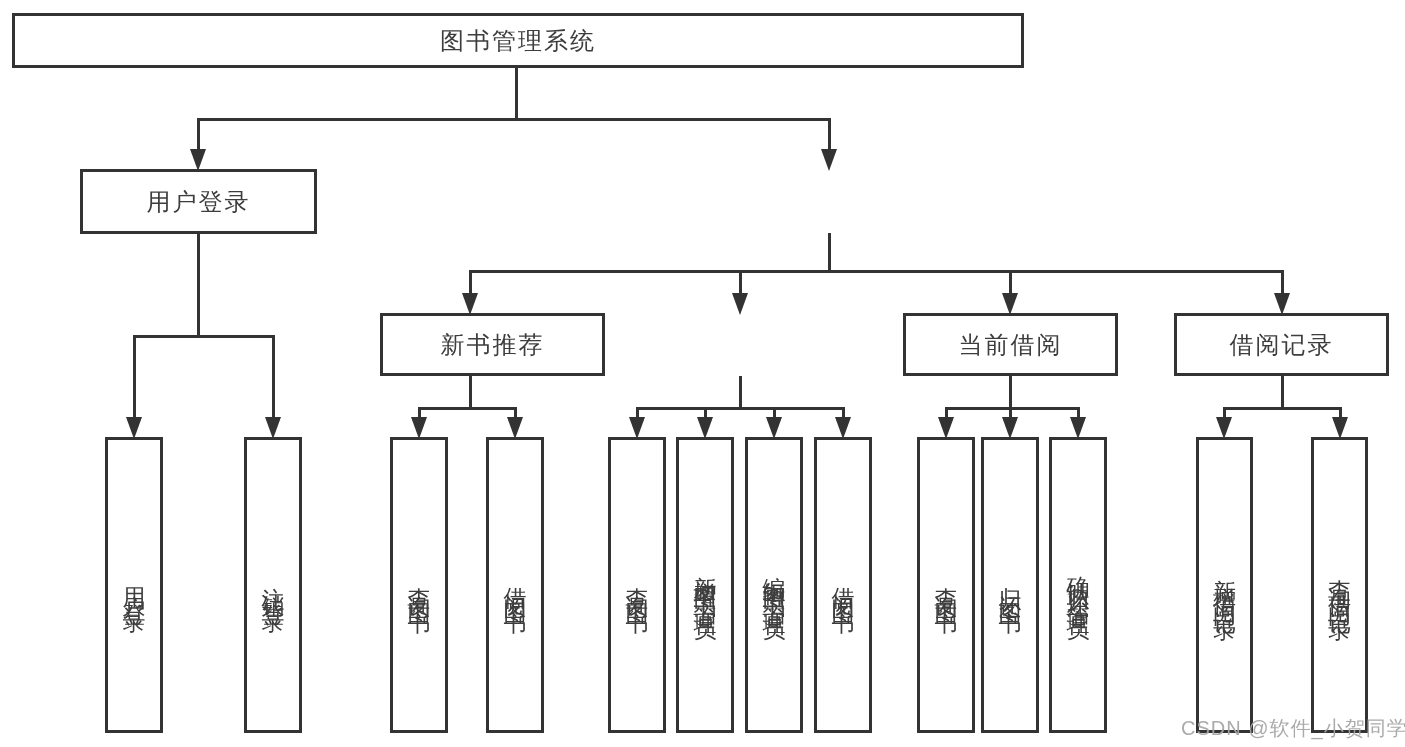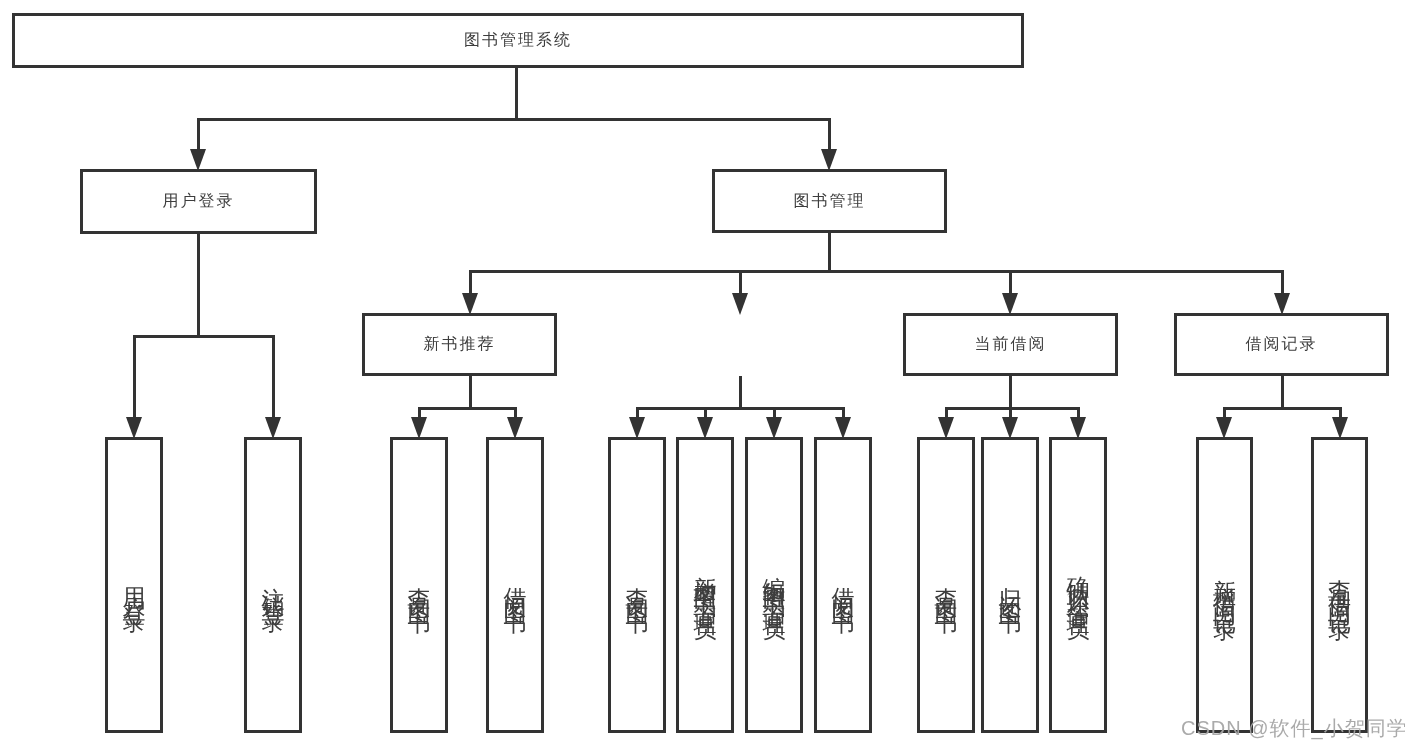--- a/index.html
+++ b/index.html
@@ -13,21 +13,21 @@
   }
   
   .box{
     position:absolute;
     box-sizing:border-box;
     border:3px solid #333333;
     background:#ffffff;
     display:flex;align-items:center;justify-content:center;
   }
   .hlabel{
-    font-size:16px;
+    font-size:24px;
     letter-spacing:2px;
     color:#3d3d3d;
     white-space:nowrap;
   }
   .vlabel{
     writing-mode:vertical-lr;
     text-orientation:mixed;
     font-size:23px;
     letter-spacing:8px;
     color:#3d3d3d;
@@ -67,43 +67,40 @@
   <div class="vl" style="left:515px;top:68px;height:50px;"></div>
   <div class="hl" style="left:197px;top:118px;width:634px;"></div>
   <div class="vl" style="left:197px;top:118px;height:36px;"></div>
   <div class="vl" style="left:828px;top:118px;height:36px;"></div>
   <div class="arr" style="left:190px;top:149px;"></div>
   <div class="arr" style="left:821px;top:149px;"></div>
 
   <div class="box" style="left:80px;top:169px;width:237px;height:65px;">
     <span class="hlabel">用户登录</span>
   </div>
-  <div class="box" style="left:712px;top:169px;width:235px;height:64px;">
-    <span class="hlabel">图书管理</span>
-  </div>
 
   <div class="vl" style="left:197px;top:234px;height:101px;"></div>
   <div class="hl" style="left:133px;top:335px;width:141px;"></div>
   <div class="vl" style="left:133px;top:335px;height:86px;"></div>
   <div class="vl" style="left:272px;top:335px;height:86px;"></div>
   <div class="arr" style="left:126px;top:417px;"></div>
   <div class="arr" style="left:265px;top:417px;"></div>
 
   <div class="vl" style="left:828px;top:233px;height:38px;"></div>
   <div class="hl" style="left:469px;top:270px;width:814px;"></div>
   <div class="vl" style="left:469px;top:270px;height:27px;"></div>
   <div class="vl" style="left:739px;top:270px;height:27px;"></div>
   <div class="vl" style="left:1009px;top:270px;height:27px;"></div>
   <div class="vl" style="left:1281px;top:270px;height:27px;"></div>
   <div class="arr" style="left:462px;top:293px;"></div>
   <div class="arr" style="left:732px;top:293px;"></div>
   <div class="arr" style="left:1002px;top:293px;"></div>
   <div class="arr" style="left:1274px;top:293px;"></div>
 
-  <div class="box" style="left:362px;top:313px;width:195px;height:63px;">
+  <div class="box" style="left:380px;top:313px;width:225px;height:63px;">
     <span class="hlabel">新书推荐</span>
   </div>
   <div class="box" style="left:903px;top:313px;width:215px;height:63px;">
     <span class="hlabel">当前借阅</span>
   </div>
   <div class="box" style="left:1174px;top:313px;width:215px;height:63px;">
     <span class="hlabel">借阅记录</span>
   </div>
 
   <div class="vl" style="left:469px;top:376px;height:31px;"></div>

